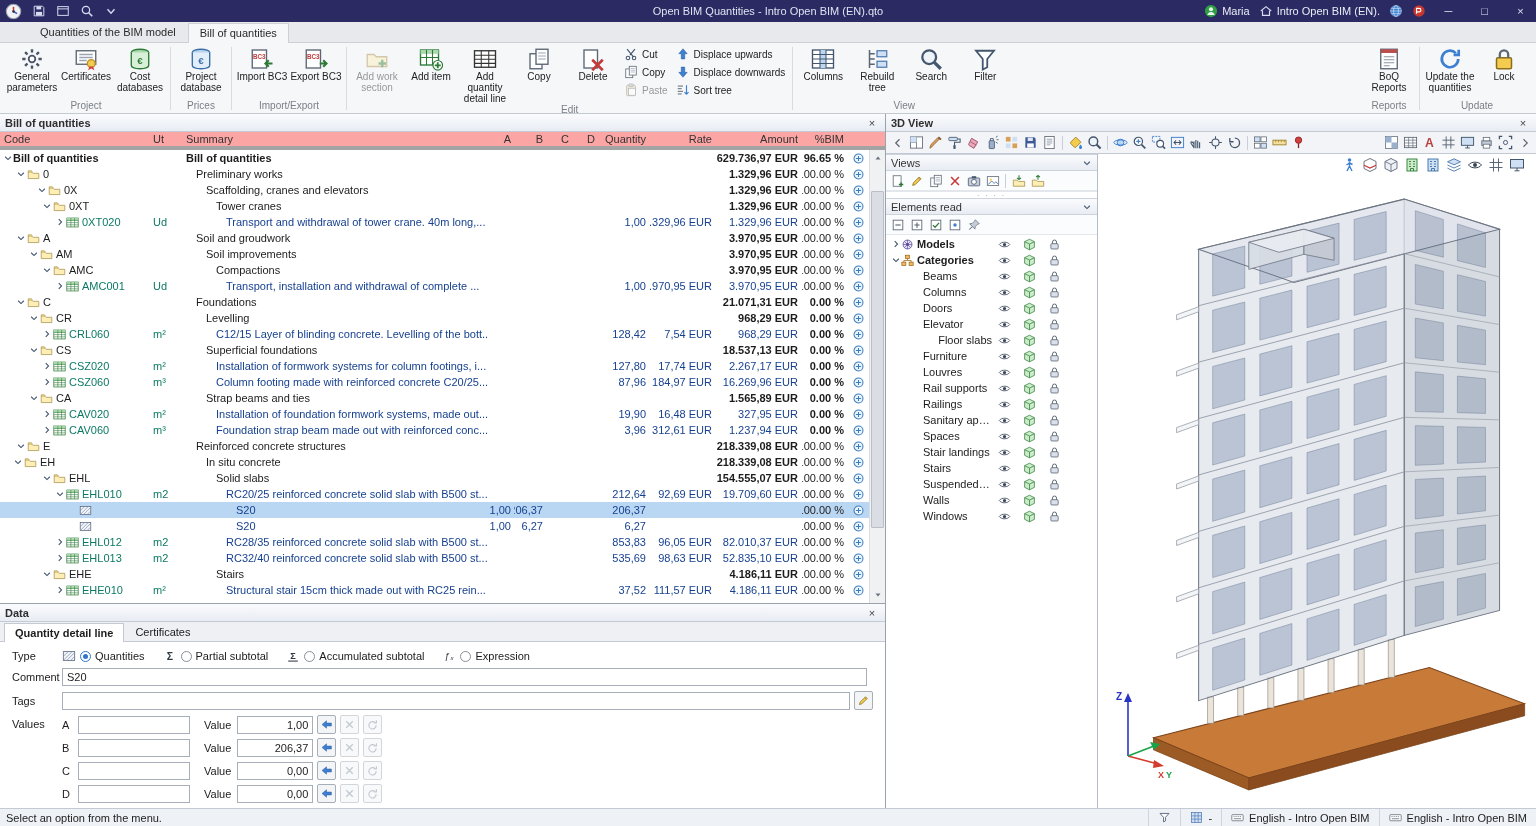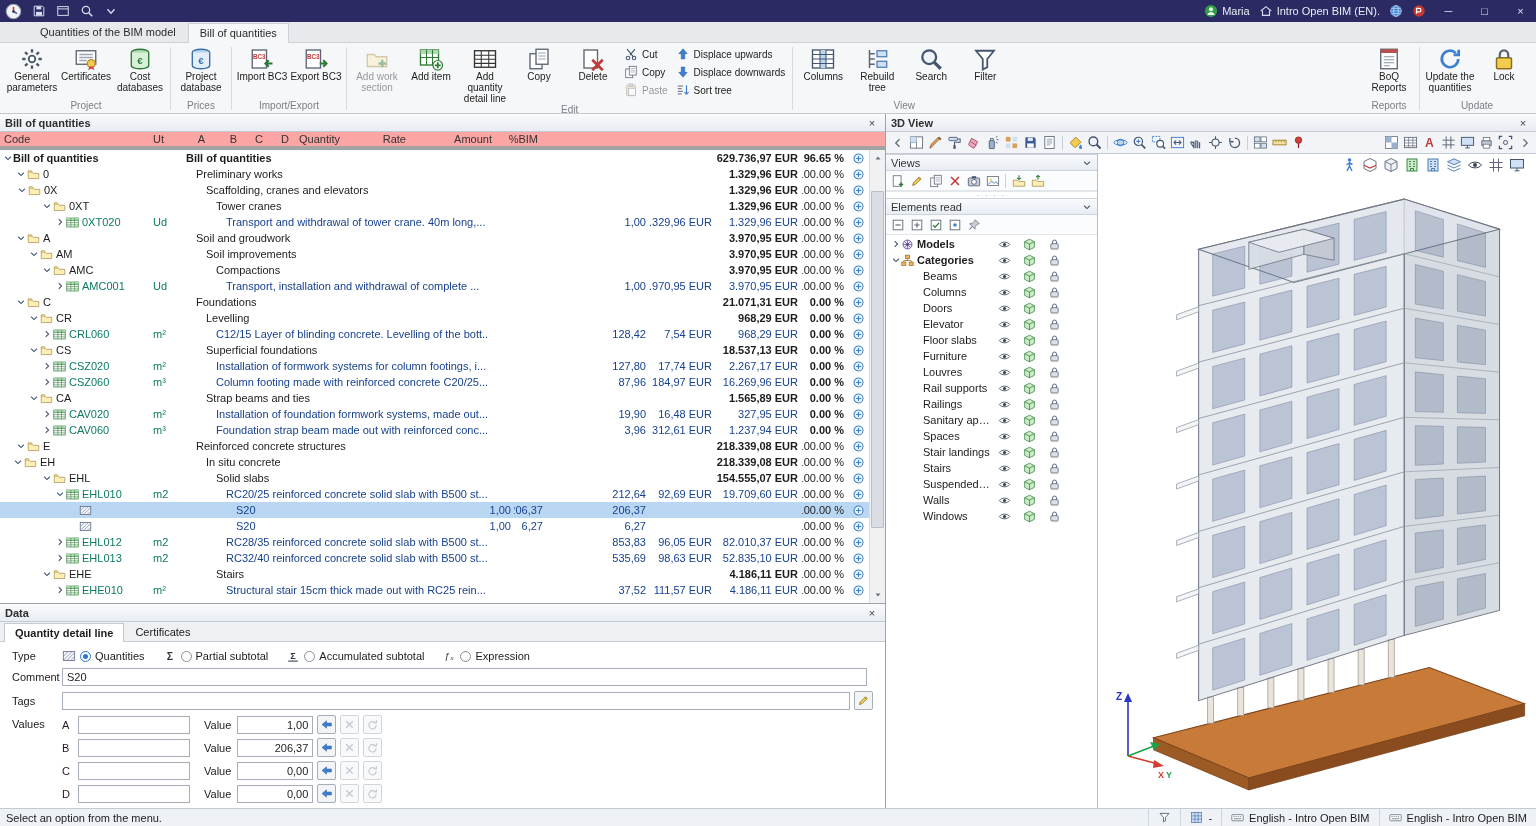--- a/index.html
+++ b/index.html
@@ -144,20 +144,21 @@
             <path d="M10 10l4 4" stroke="#d7ddf0" stroke-width="1.8"></path>
           </svg>
         </span>
         <span class="tbtn" style="width: 17px; height: 17px;">
           <svg width="14" height="14" viewBox="0 0 16 16">
             <path d="M4 6l4 4.5L12 6" fill="none" stroke="#d7ddf0" stroke-width="1.6"></path>
           </svg>
         </span>
       </span>
   </div>
+  <div class="tb-title">Open BIM Quantities - Intro Open BIM (EN).qto</div>
   <div class="tb-right" id="title-right">
       <span class="tb-item">
         <span class="icon">
           <svg width="14" height="14" viewBox="0 0 16 16">
             <circle cx="8" cy="8" r="7" fill="#2f9e44"></circle>
             <circle cx="8" cy="6" r="2.3" fill="#eaf6ec"></circle>
             <path d="M3.8 12.6c.6-2.4 2.3-3.6 4.2-3.6s3.6 1.2 4.2 3.6z" fill="#eaf6ec"></path>
           </svg>
         </span>
         <span>Maria</span>
@@ -478,20 +479,21 @@
   <div class="left-col">
 
     <div class="boq-panel">
       <div class="phead">
         <span>Bill of quantities</span>
         <span class="xbtn">×</span>
       </div>
       <div class="thead" id="boq-head">
           <div class="th c-code">Code</div>
           <div class="th c-ut">Ut</div>
+          <div class="th c-sum">Summary</div>
           <div class="th c-a">A</div>
           <div class="th c-b">B</div>
           <div class="th c-c">C</div>
           <div class="th c-d">D</div>
           <div class="th c-qty">Quantity</div>
           <div class="th c-rate">Rate</div>
           <div class="th c-amt">Amount</div>
           <div class="th c-bim">%BIM</div>
           <div class="th c-link"></div>
         </div>
@@ -553,21 +555,21 @@
               <div class="c c-link">
                 <span class="tbtn" style="width: 16px; height: 16px;">
                   <svg width="13" height="13" viewBox="0 0 16 16">
                     <circle cx="8" cy="8" r="5.5" fill="#eef5fc" stroke="#3c7fc0" stroke-width="1.3"></circle>
                     <path d="M8 4.8v6.4M4.8 8h6.4" stroke="#3c7fc0" stroke-width="1.3"></path>
                   </svg>
                 </span>
               </div>
             </div>
             <div class="trow chapter">
-              <div class="c c-code" style="padding-left: 16px;">
+              <div class="c c-code" style="padding-left: 36px;">
                 <span class="expander">
                   <svg width="10" height="10" viewBox="0 0 16 16">
                     <path d="M3.5 6l4.5 4.5L12.5 6" fill="none" stroke="#44566e" stroke-width="1.7"></path>
                   </svg>
                 </span>
                 <span class="ticon">
                   <svg width="13" height="13" viewBox="0 0 16 16">
                     <path d="M1.5 5h4.5l1.5 1.5H14.5V13H1.5z" fill="#fceeb5" stroke="#a8904a" stroke-width=".9"></path>
                     <path d="M1.5 5V3.5h4l1 1.5" fill="#f7df8e" stroke="#a8904a" stroke-width=".9"></path>
                   </svg>
@@ -2105,21 +2107,21 @@
               </span>
               <span class="slot">
                 <span class="tbtn" style="width: 17px; height: 15px;">
                   <svg width="13" height="13" viewBox="0 0 16 16">
                     <rect x="3.5" y="7" width="9" height="6.5" rx="1" fill="#dbe1ea" stroke="#5b6573" stroke-width="1"></rect>
                     <path d="M5.5 7V5a2.5 2.5 0 015 0v2" fill="none" stroke="#5b6573" stroke-width="1.2"></path>
                   </svg>
                 </span>
               </span>
             </div>
-            <div class="etrow" style="padding-left: 34px;">
+            <div class="etrow" style="padding-left: 34px; text-align: right;">
               <span class="lbl">Floor slabs</span>
               <span class="slot">
                 <span class="tbtn" style="width: 17px; height: 15px;">
                   <svg width="13" height="13" viewBox="0 0 16 16">
                     <path d="M1.5 8C4.2 4.2 11.8 4.2 14.5 8C11.8 11.8 4.2 11.8 1.5 8z" fill="#fff" stroke="#3a4657" stroke-width="1"></path>
                     <circle cx="8" cy="8" r="2" fill="#3a4657"></circle>
                   </svg>
                 </span>
               </span>
               <span class="slot">

